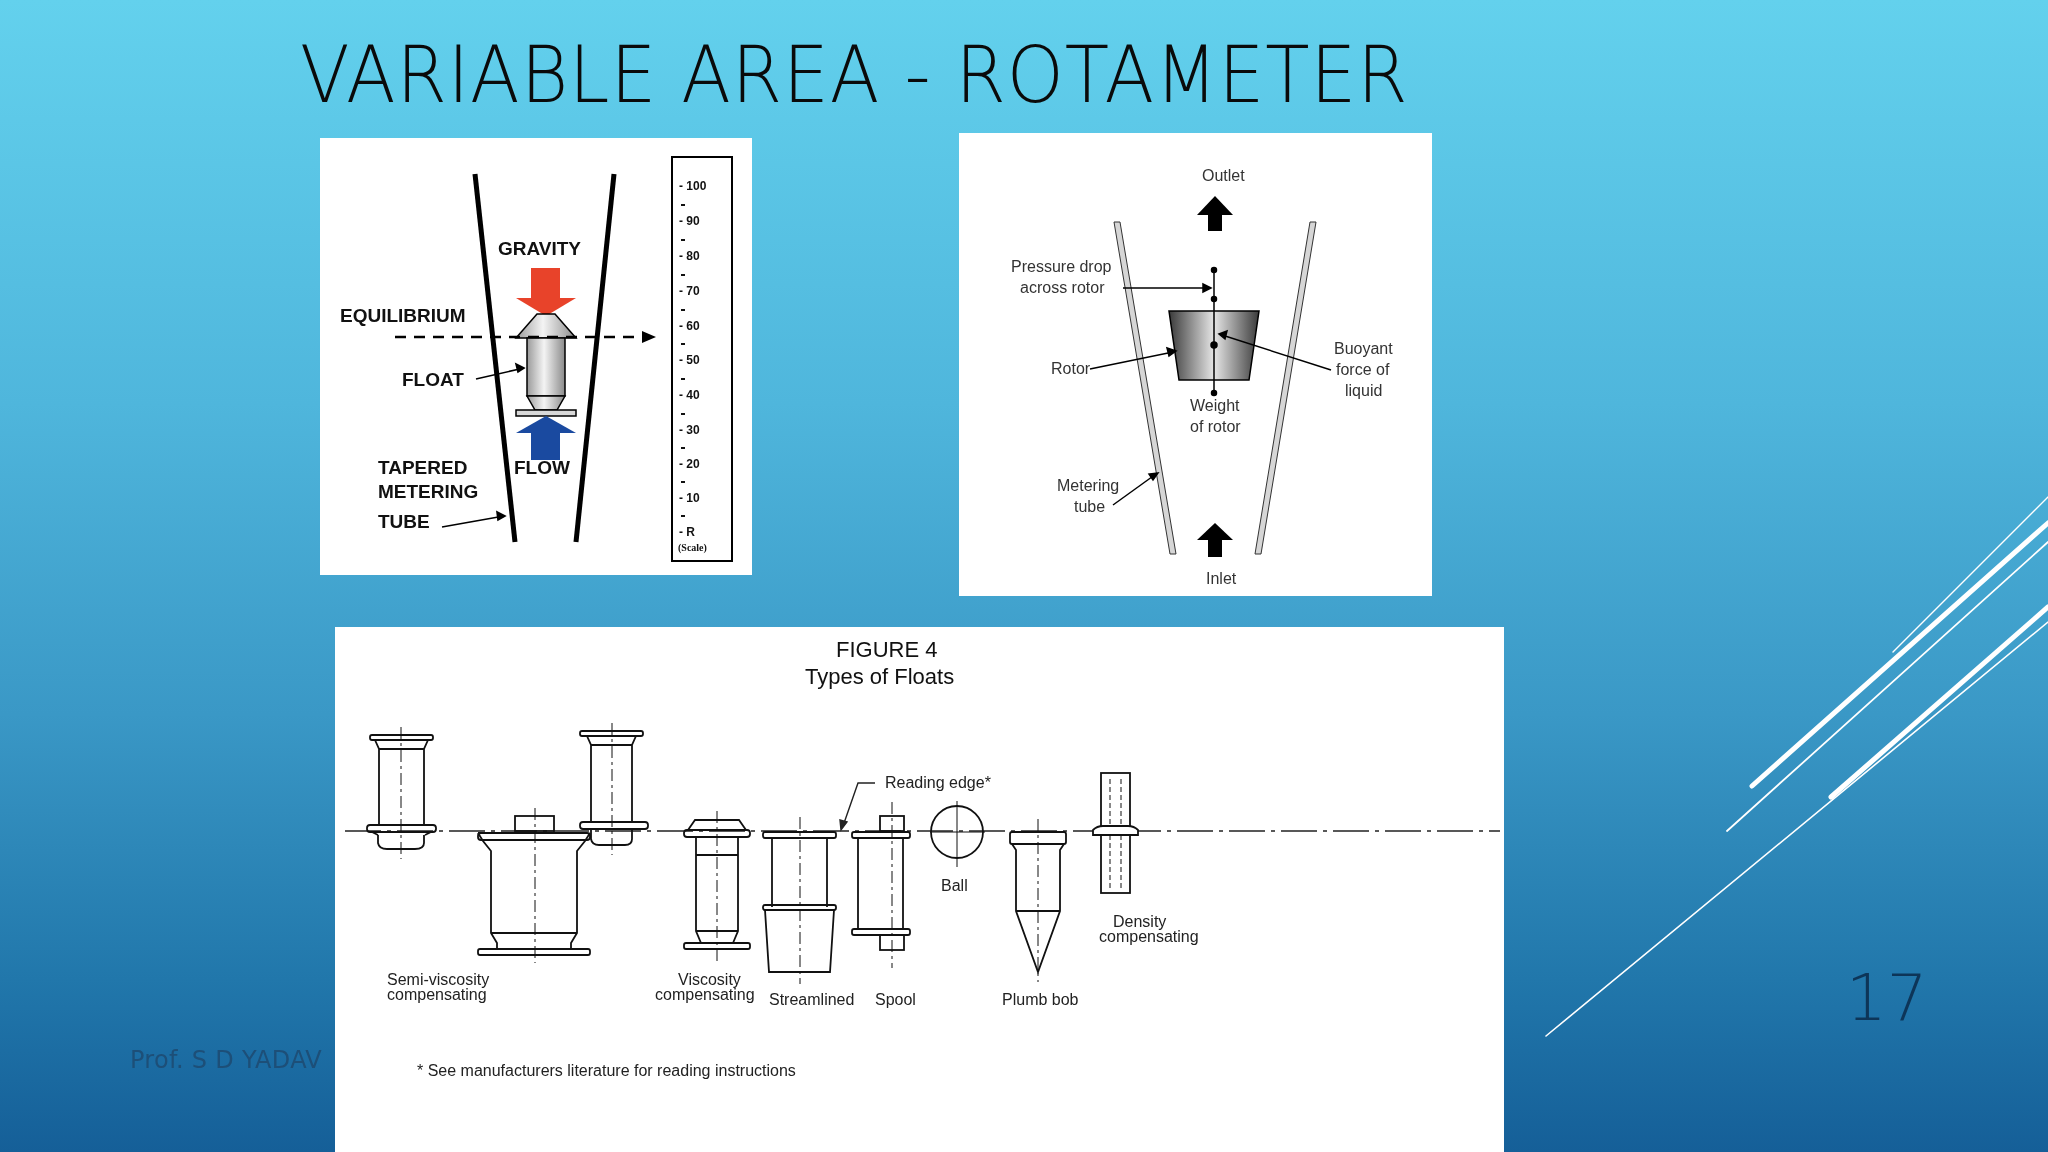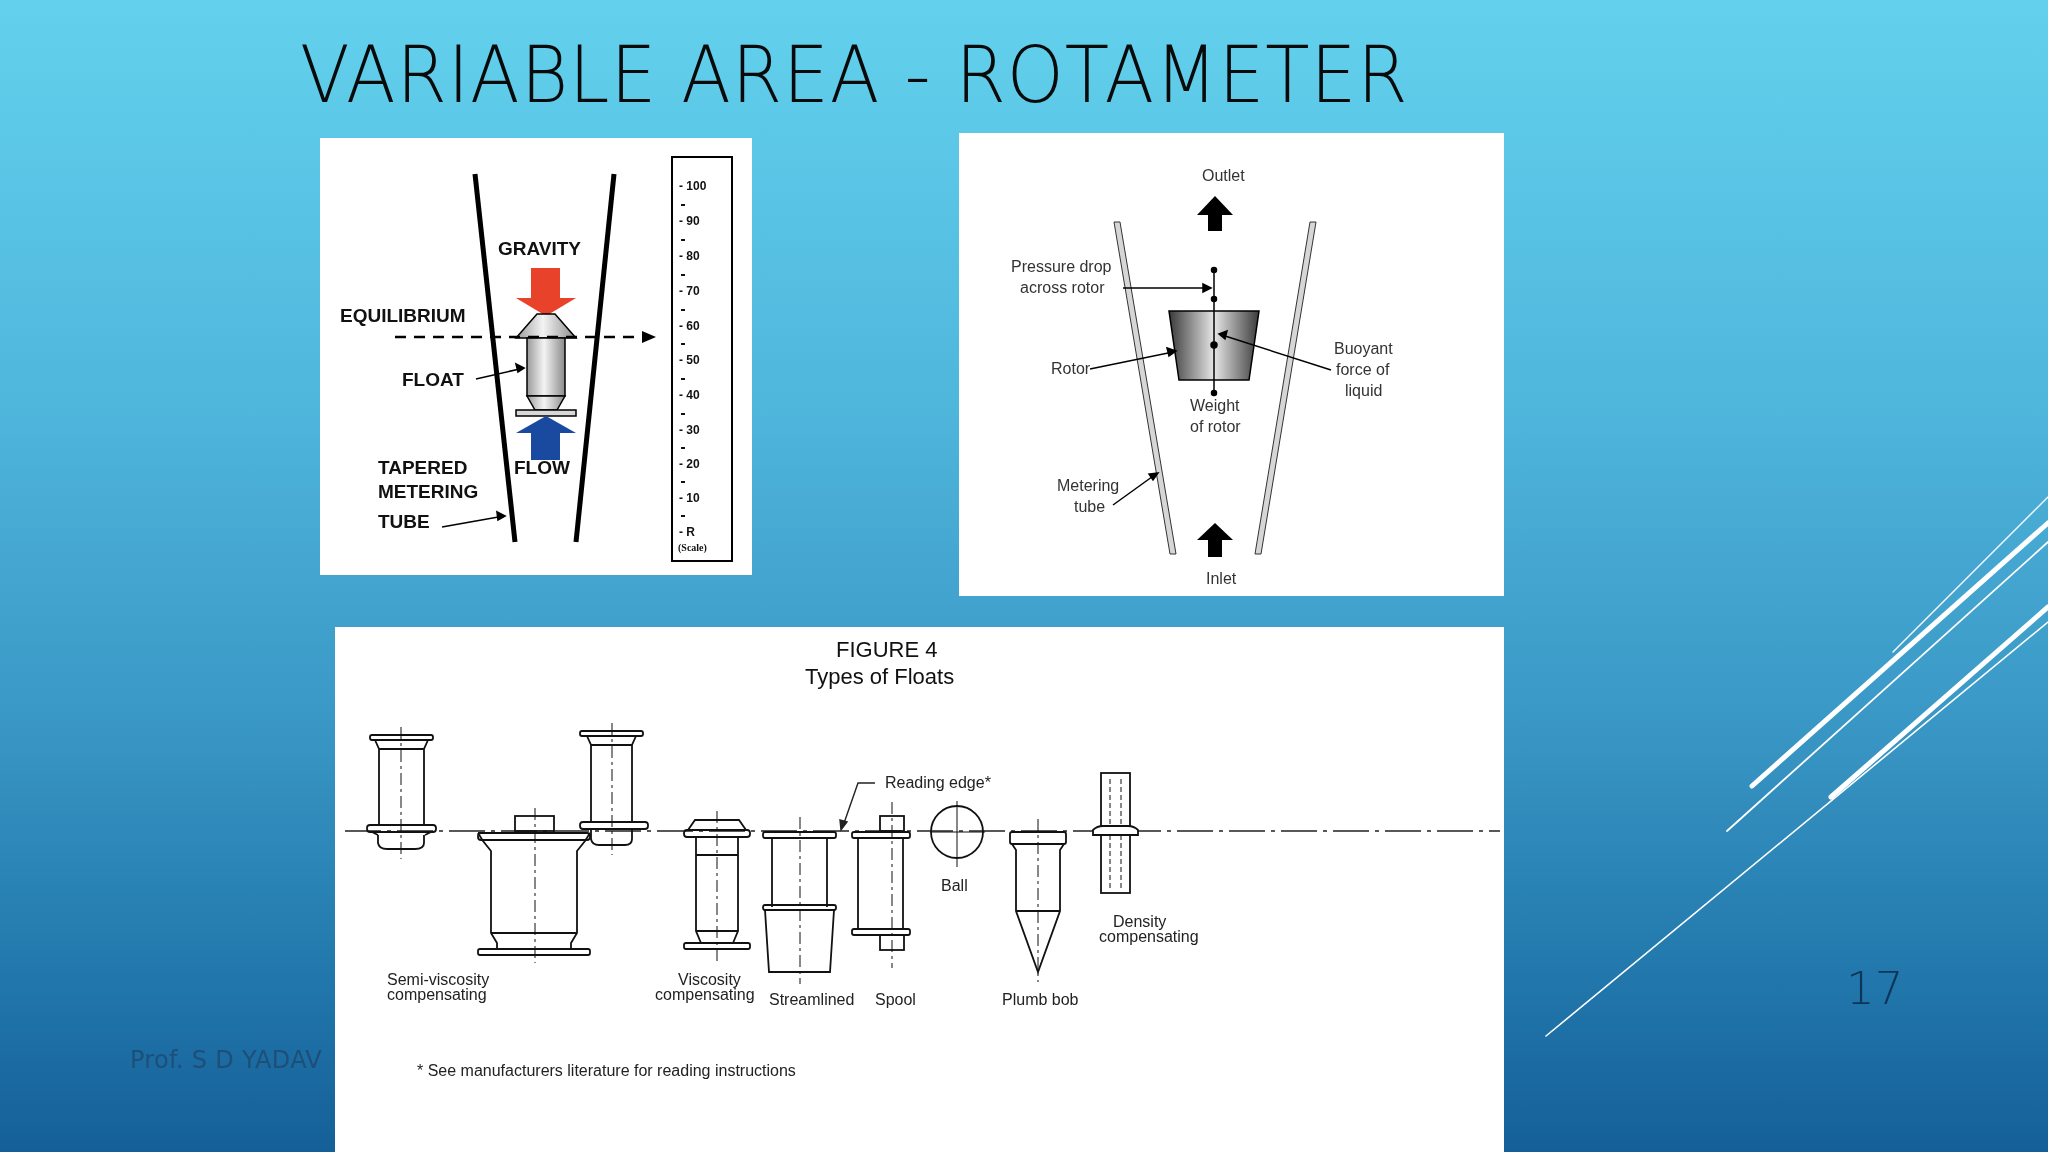--- a/index.html
+++ b/index.html
@@ -10,32 +10,32 @@
   }
   .title {
     position: absolute; left: 300px; top: 36px;
     font-family: "DejaVu Sans", sans-serif; font-weight: 300;
     font-size: 78px; letter-spacing: 1px; color: #0a0a0a;
     transform: scaleX(0.93); transform-origin: left top;
     white-space: nowrap; line-height: 1;
   }
   .panel { position: absolute; background: #ffffff; overflow: hidden; }
   #panel-1 { left: 320px; top: 138px; width: 432px; height: 437px; }
-  #panel-2 { left: 959px; top: 133px; width: 545px; height: 463px; }
+  #panel-2 { left: 959px; top: 133px; width: 473px; height: 463px; }
   #panel-3 { left: 335px; top: 627px; width: 1169px; height: 525px; text-align: center; }
   .panel svg { position: absolute; left: 0; top: 0; }
   .footer {
     position: absolute; left: 130px; top: 1046px;
     font-family: "DejaVu Sans", sans-serif; font-size: 24px;
     color: #1d4f78; letter-spacing: 0.3px;
   }
   .slide-num {
     position: absolute; left: 1846px; top: 966px;
     font-family: "DejaVu Sans", sans-serif; font-weight: 300;
-    font-size: 45px; color: #0d3558; line-height: 1;
+    font-size: 64px; color: #0d3558; line-height: 1;
   }
   .deco { position: absolute; left: 0; top: 0; pointer-events: none; }
   .bold-lbl { font-family: "Liberation Sans", sans-serif; font-weight: bold; fill: #111; }
   .lbl { font-family: "Liberation Sans", sans-serif; fill: #333; }
 </style>
 </head>
 <body>
 
 <svg class="deco" width="2048" height="1152" viewBox="0 0 2048 1152">
   <g stroke="#ffffff" stroke-linecap="round" fill="none">

